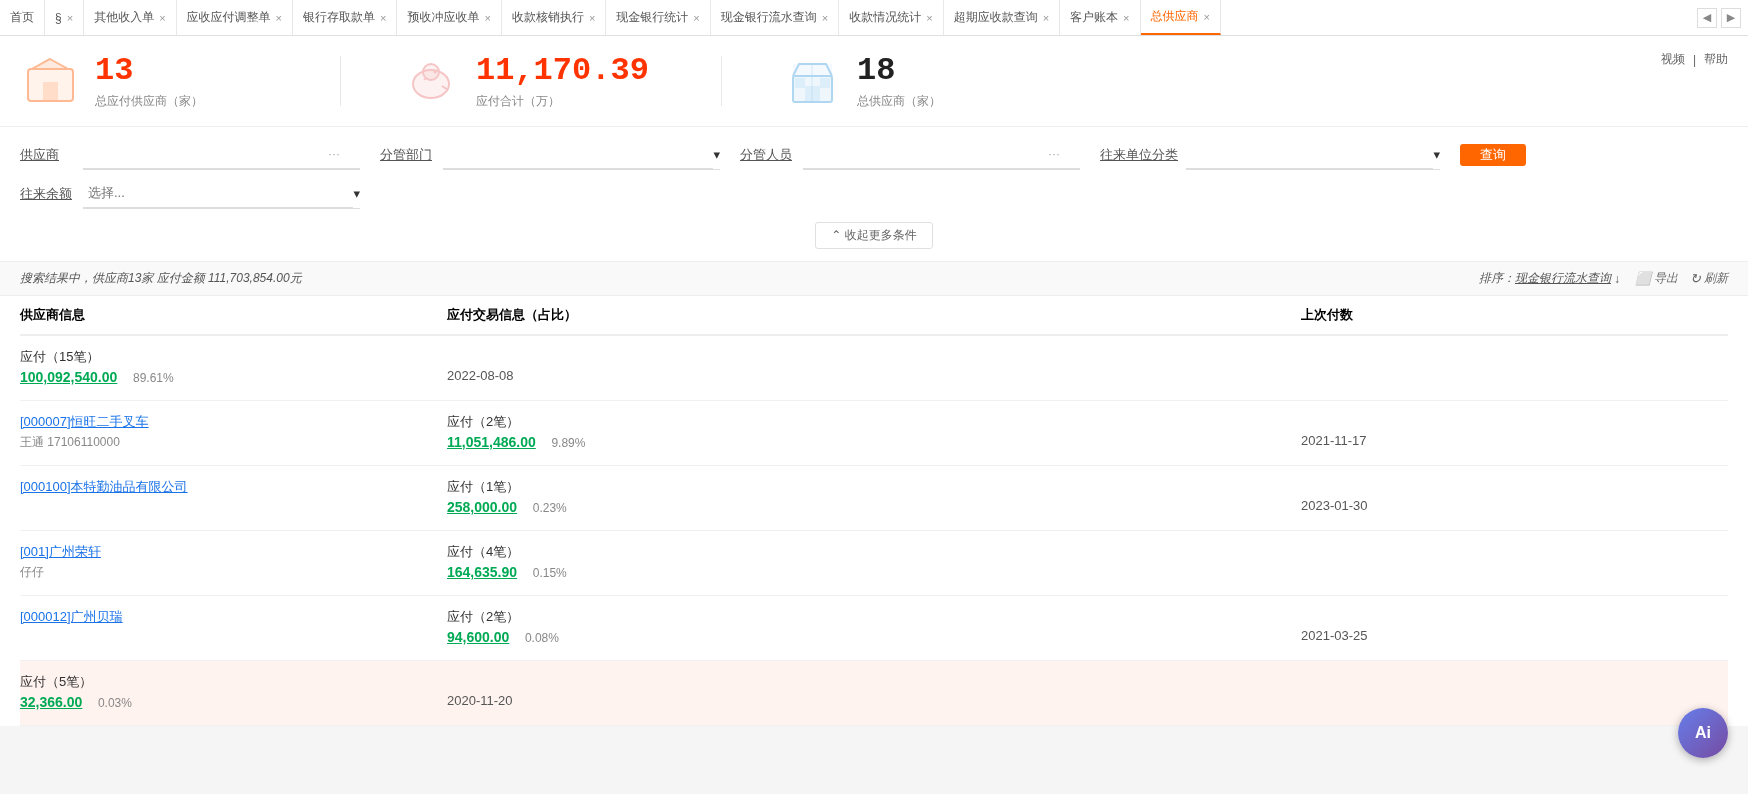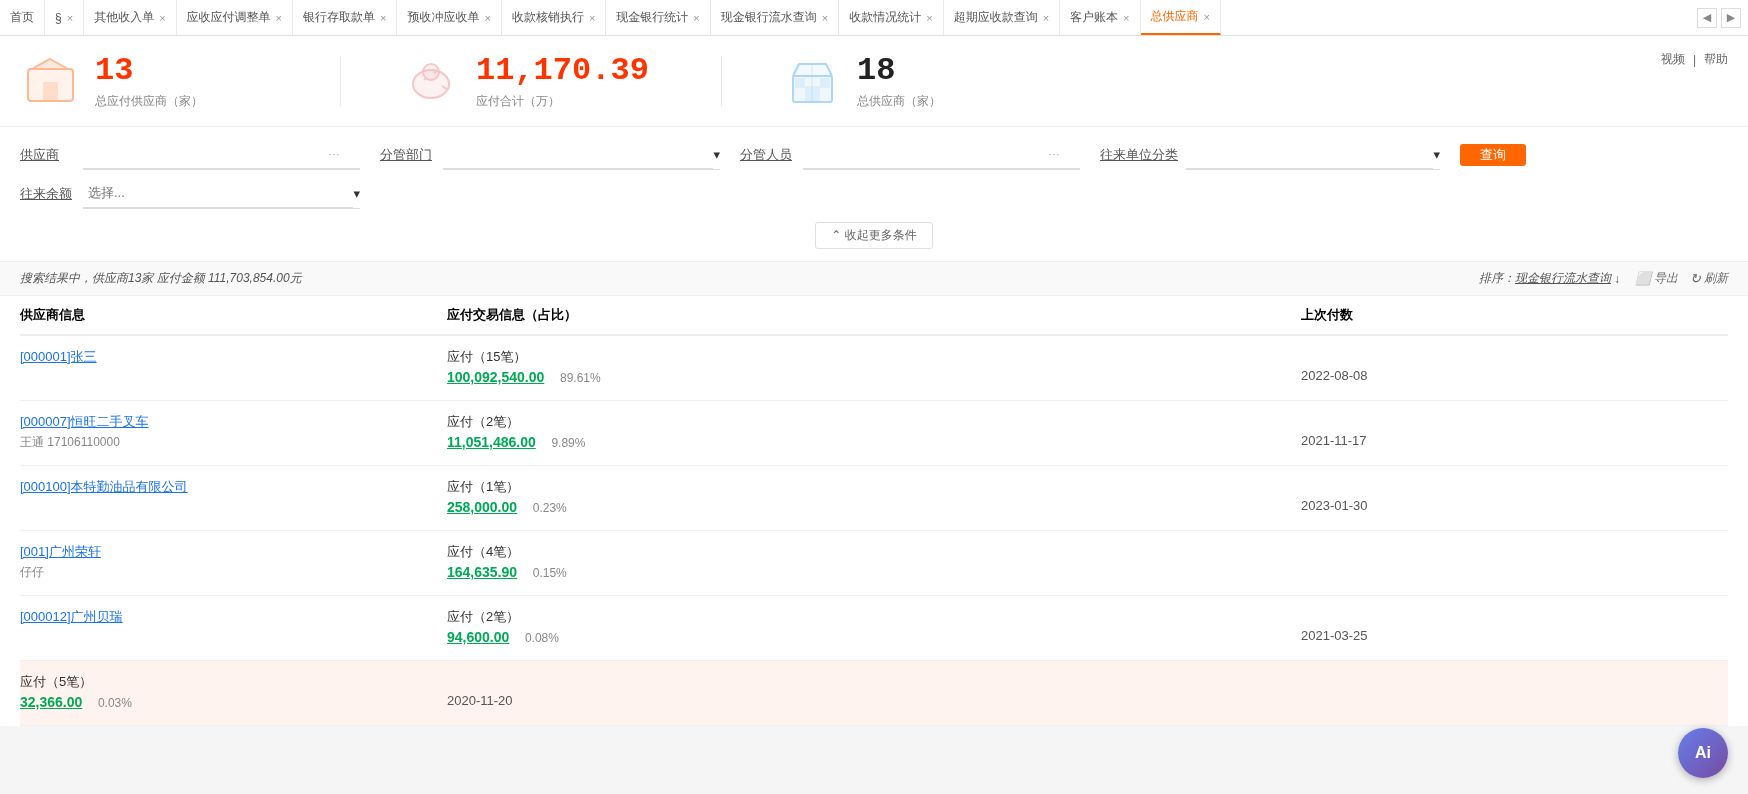--- a/index.html
+++ b/index.html
@@ -489,23 +489,20 @@
   </div>
 
   <div class="table-container">
     <div class="table-header">
       <div>供应商信息</div>
       <div>应付交易信息（占比）</div>
       <div>上次付数</div>
     </div>
 
     <div class="table-row">
-      <div class="supplier-info">
-        <span class="link">[000001]张三</span>
-      </div>
       <div class="transaction-info">
         <div class="tx-label">应付（15笔）</div>
         <div>
           <span class="tx-amount">100,092,540.00</span>
           <span class="tx-percent">89.61%</span>
         </div>
       </div>
       <div class="last-payment">2022-08-08</div>
     </div>
 
@@ -574,15 +571,15 @@
           <span class="tx-amount">32,366.00</span>
           <span class="tx-percent">0.03%</span>
         </div>
       </div>
       <div class="last-payment">2020-11-20</div>
     </div>
 
   </div>
 </div>
 
-<div style="position:fixed; bottom:16px; right:20px; width:50px; height:50px; background: linear-gradient(135deg,#667eea,#764ba2); border-radius:50%; display:flex; align-items:center; justify-content:center; color:#fff; font-size:16px; font-weight:bold; cursor:pointer; box-shadow: 0 2px 8px rgba(0,0,0,0.3);">
+<div style="position:fixed; bottom:36px; right:20px; width:50px; height:50px; background: linear-gradient(135deg,#667eea,#764ba2); border-radius:50%; display:flex; align-items:center; justify-content:center; color:#fff; font-size:16px; font-weight:bold; cursor:pointer; box-shadow: 0 2px 8px rgba(0,0,0,0.3);">
   <span>Ai</span>
 </div>
 
 </body></html>

